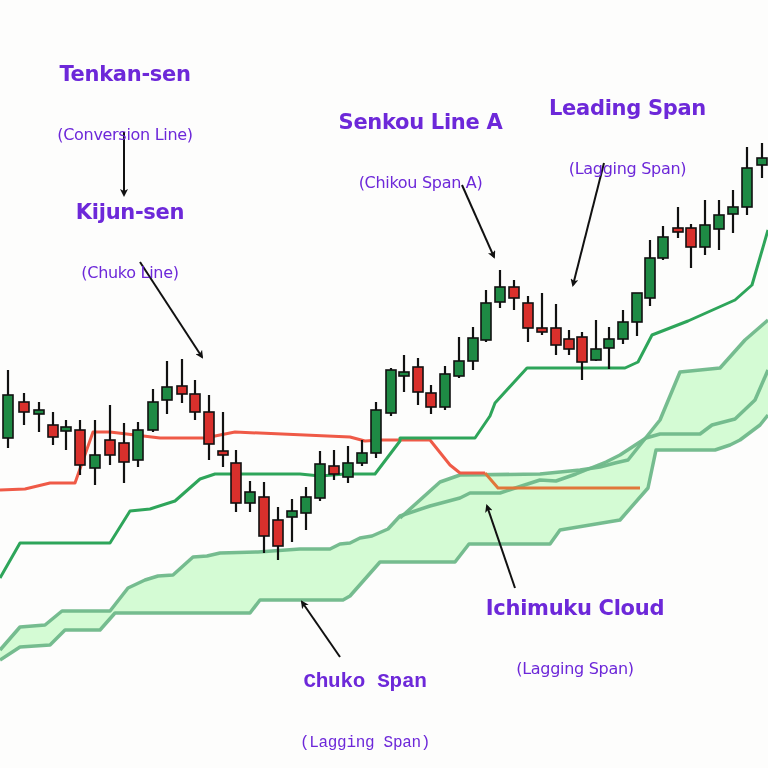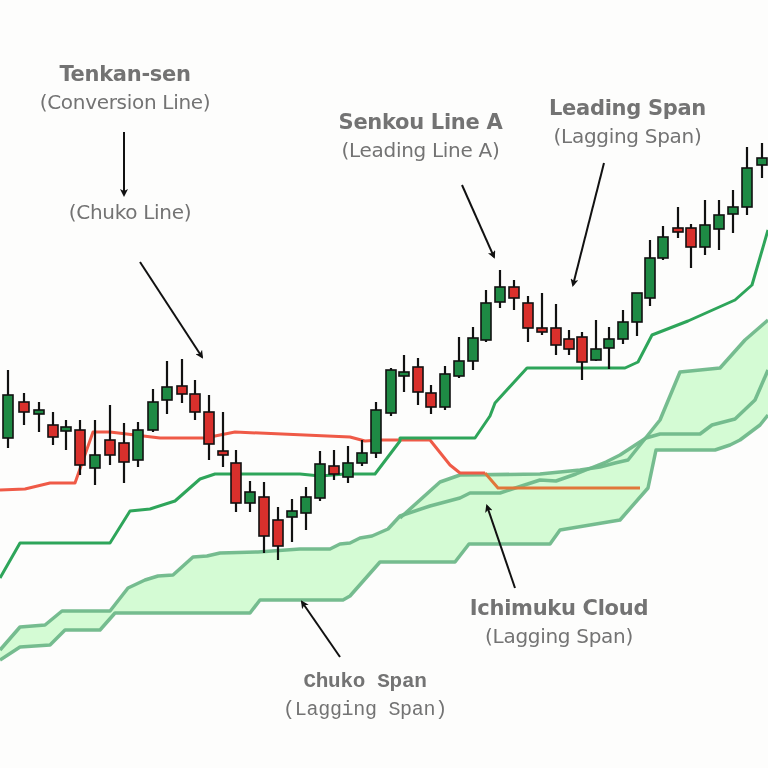--- a/index.html
+++ b/index.html
@@ -1,21 +1,21 @@
 <!DOCTYPE html>
 <html><head>
 <meta charset="utf-8">
 <style>
   html, body { margin: 0; padding: 0; background: #fdfdfc; }
   body { width: 768px; height: 768px; overflow: hidden; position: relative;
          font-family: "DejaVu Sans", "Liberation Sans", sans-serif; }
   #chart { position: absolute; left: 0; top: 0; width: 768px; height: 768px; }
-  .label { position: absolute; text-align: center; color: #737373; white-space: nowrap; }
+  .label { position: absolute; text-align: center; color: #6d28d9; white-space: nowrap; }
   .label .title { font-weight: bold; font-size: 21px; line-height: 28px; letter-spacing: -0.3px; }
-  .label .sub { font-size: 20px; line-height: 28px; letter-spacing: -0.3px; }
+  .label .sub { font-size: 16px; line-height: 28px; letter-spacing: -0.3px; margin-top: 33px; }
 </style>
 </head>
 <body>
 
 <svg id="chart" viewBox="0 0 768 768" xmlns="http://www.w3.org/2000/svg">
   <defs>
     <marker id="arrowhead" markerWidth="8" markerHeight="8" refX="6" refY="4" orient="auto" markerUnits="userSpaceOnUse">
       <path d="M0,0 L8,4 L0,8 L2,4 Z" fill="#111"></path>
     </marker>
   </defs>
@@ -262,34 +262,35 @@
       <line x1="340" y1="657" x2="302" y2="602" stroke="#111" stroke-width="2" marker-end="url(#arrowhead)"></line>
     </g>
 </svg>
 
 <div class="label" style="left:10px; top:60px; width:230px;">
   <div class="title">Tenkan-sen</div>
   <div class="sub">(Conversion Line)</div>
 </div>
 
 <div class="label" style="left:40px; top:198px; width:180px;">
+  <div class="title">Kijun-sen</div>
   <div class="sub">(Chuko Line)</div>
 </div>
 
 <div class="label" style="left:308px; top:108px; width:225px;">
   <div class="title">Senkou Line A</div>
-  <div class="sub">(Leading Line A)</div>
+  <div class="sub">(Chikou Span A)</div>
 </div>
 
 <div class="label" style="left:530px; top:94px; width:195px;">
   <div class="title">Leading Span</div>
   <div class="sub">(Lagging Span)</div>
 </div>
 
-<div class="label" style="left:444px; top:594px; width:230px;">
+<div class="label" style="left:460px; top:594px; width:230px;">
   <div class="title">Ichimuku Cloud</div>
   <div class="sub">(Lagging Span)</div>
 </div>
 
 <div class="label" style="left:260px; top:668px; width:210px;font-family:Liberation Mono, monospace;">
   <div class="title">Chuko Span</div>
   <div class="sub">(Lagging Span)</div>
 </div>
 
 </body></html>

